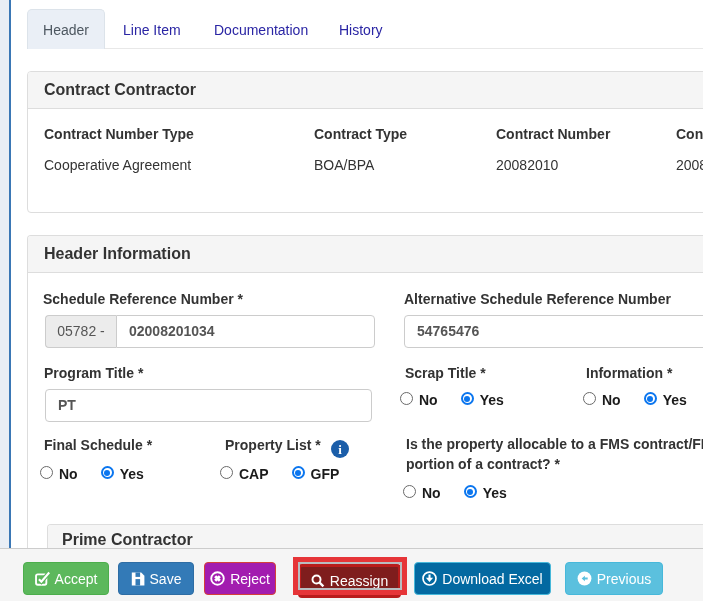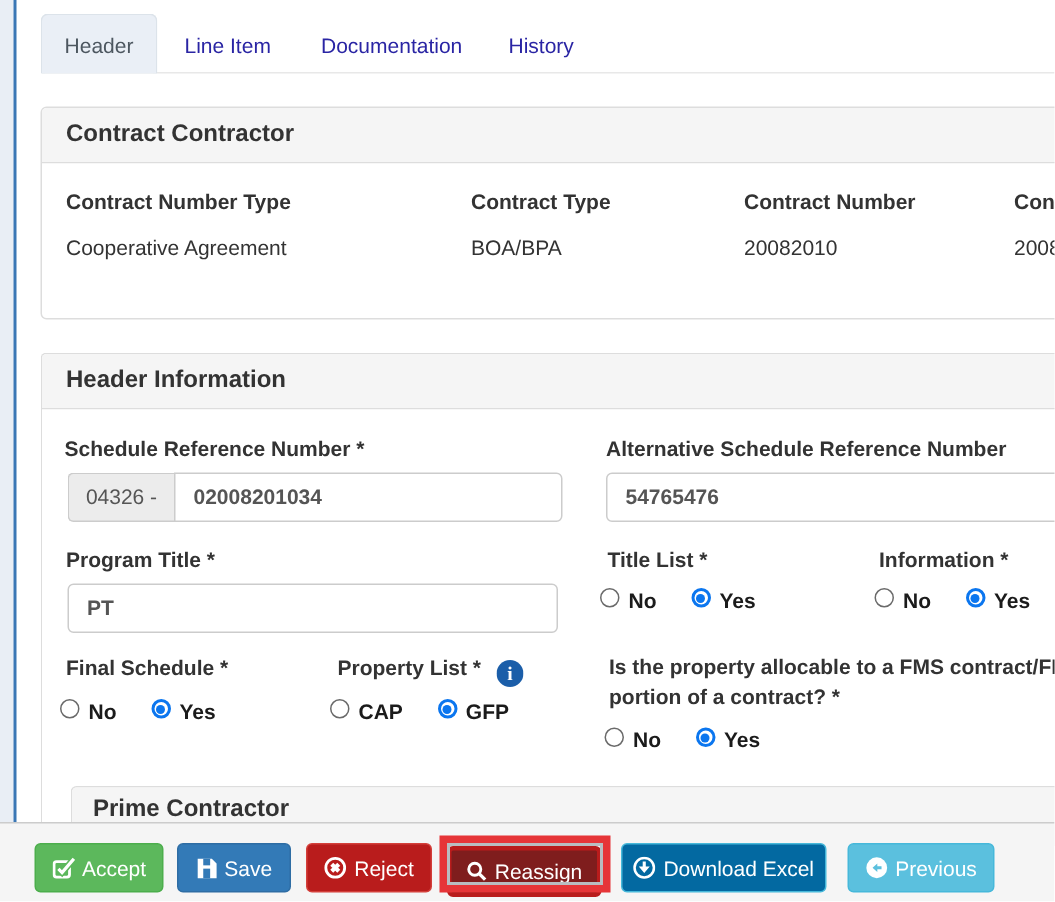--- a/index.html
+++ b/index.html
@@ -53,30 +53,30 @@
     <div class="lbl" style="position:absolute;left:648px;top:54px;">Contract Issue Date</div>
     <div class="val" style="position:absolute;left:648px;top:85px;">20082010</div>
   </div>
 
   <div class="panel" style="left:27px;top:235px;width:722px;height:313px;border-bottom:none;border-radius:4px 4px 0 0;">
     <div class="phead"></div>
     <div class="ptitle">Header Information</div>
 
     <div class="lbl" style="position:absolute;left:15px;top:55px;">Schedule Reference Number *</div>
     <div class="abs" style="left:17px;top:79px;width:71px;height:33px;background:#ececec;border:1px solid #ccc;
-         border-right:none;border-radius:4px 0 0 4px;text-align:center;line-height:31px;font-size:14px;color:#555;">04326 -</div>
+         border-right:none;border-radius:4px 0 0 4px;text-align:center;line-height:31px;font-size:14px;color:#555;">05782 -</div>
     <div class="input" style="left:88px;top:79px;width:259px;border-radius:0 4px 4px 0;">02008201034</div>
 
     <div class="lbl" style="position:absolute;left:376px;top:55px;">Alternative Schedule Reference Number</div>
     <div class="input" style="left:376px;top:79px;width:309px;">54765476</div>
 
     <div class="lbl" style="position:absolute;left:16px;top:129px;">Program Title *</div>
     <div class="input" style="left:17px;top:153px;width:327px;">PT</div>
 
-    <div class="lbl" style="position:absolute;left:377px;top:129px;">Title List *</div>
+    <div class="lbl" style="position:absolute;left:377px;top:129px;">Scrap Title *</div>
     <div class="rgroup" style="left:372px;top:156px;">
       <span class="radio"></span>
         <span class="rlbl">No</span>
         <span class="rgap"></span>
       <span class="radio on"></span>
         <span class="rlbl">Yes</span>
     </div>
 
     <div class="lbl" style="position:absolute;left:558px;top:129px;">Information *</div>
     <div class="rgroup" style="left:555px;top:156px;">
@@ -134,21 +134,21 @@
       <path d="M4.2 8.8 L6.8 11.4 L15.2 1.6" stroke="#fff" stroke-width="2.3"></path>
     </svg>Accept</div>
 
   <div class="btn" style="left:118px;width:76px;background:#337ab7;border:1px solid #2e6da4;">
     <svg width="14" height="14" viewBox="0 0 14 14">
       <path d="M0.8 0.5 H10.2 L13.4 3.7 V13.5 H0.8 Z" fill="#fff"></path>
       <rect x="4.5" y="0.5" width="4.6" height="4.4" fill="#337ab7"></rect>
       <rect x="4.5" y="7.1" width="4.6" height="6.4" fill="#337ab7"></rect>
     </svg>Save</div>
 
-  <div class="btn" style="left:204px;width:84px;background:#b91c1c;border:1px solid #d43f3a;">
+  <div class="btn" style="left:204px;width:72px;background:#a21caf;border:1px solid #d43f3a;">
     <svg width="15" height="15" viewBox="0 0 16 16">
       <circle cx="8" cy="8" r="6.7" fill="none" stroke="#fff" stroke-width="2"></circle>
       <path d="M5.5 5.5 L10.5 10.5 M10.5 5.5 L5.5 10.5" stroke="#fff" stroke-width="3"></path>
     </svg>Reject</div>
 
   <div class="btn" style="left:298px;top:564px;width:103px;height:34px;background:#7f1d1d;border:3px solid #b91c1c;">
     <svg width="14" height="14" viewBox="0 0 16 16" fill="none" stroke="#fff">
       <circle cx="6.3" cy="6.3" r="4.6" stroke-width="2.2"></circle>
       <path d="M9.8 9.8 L14.2 14.2" stroke-width="2.6"></path>
     </svg>Reassign</div>

